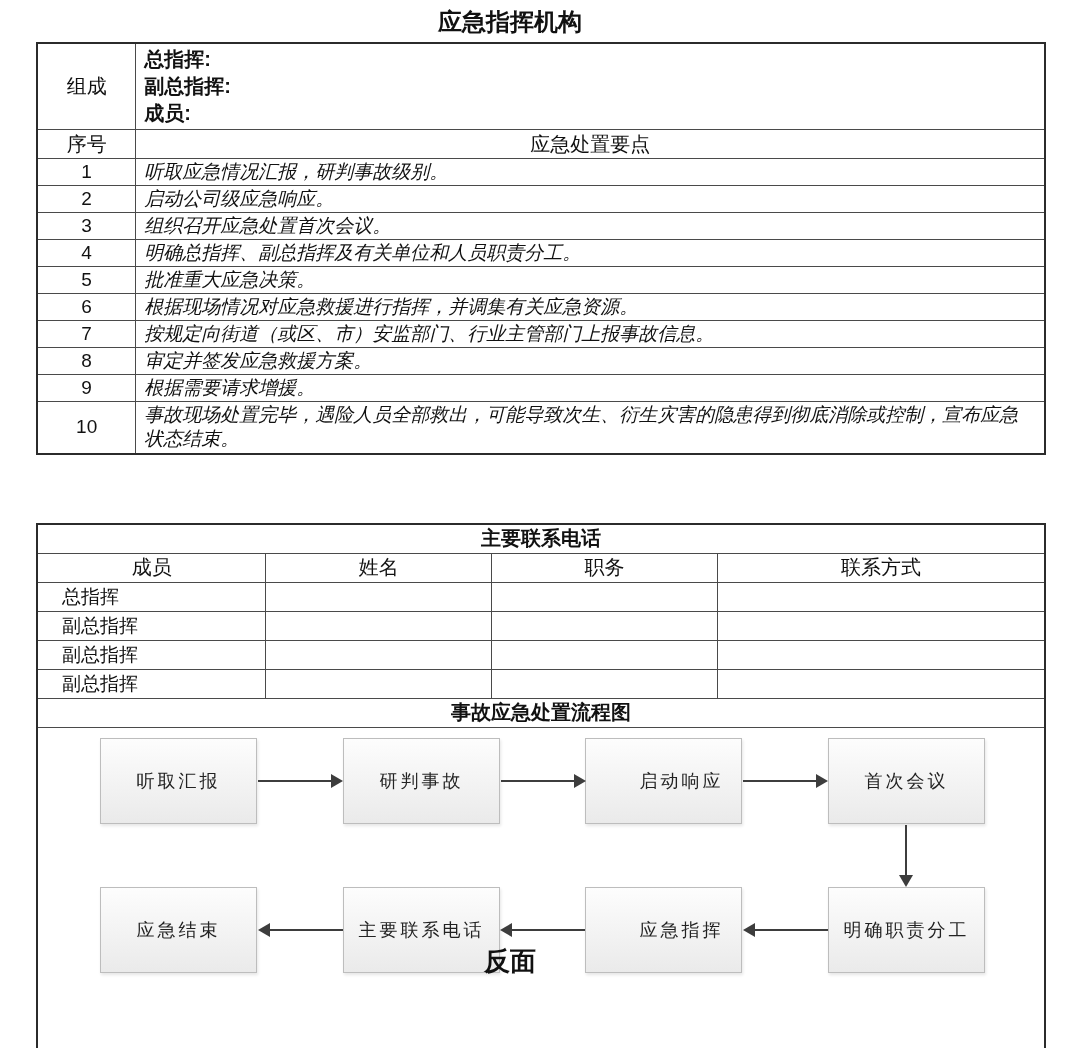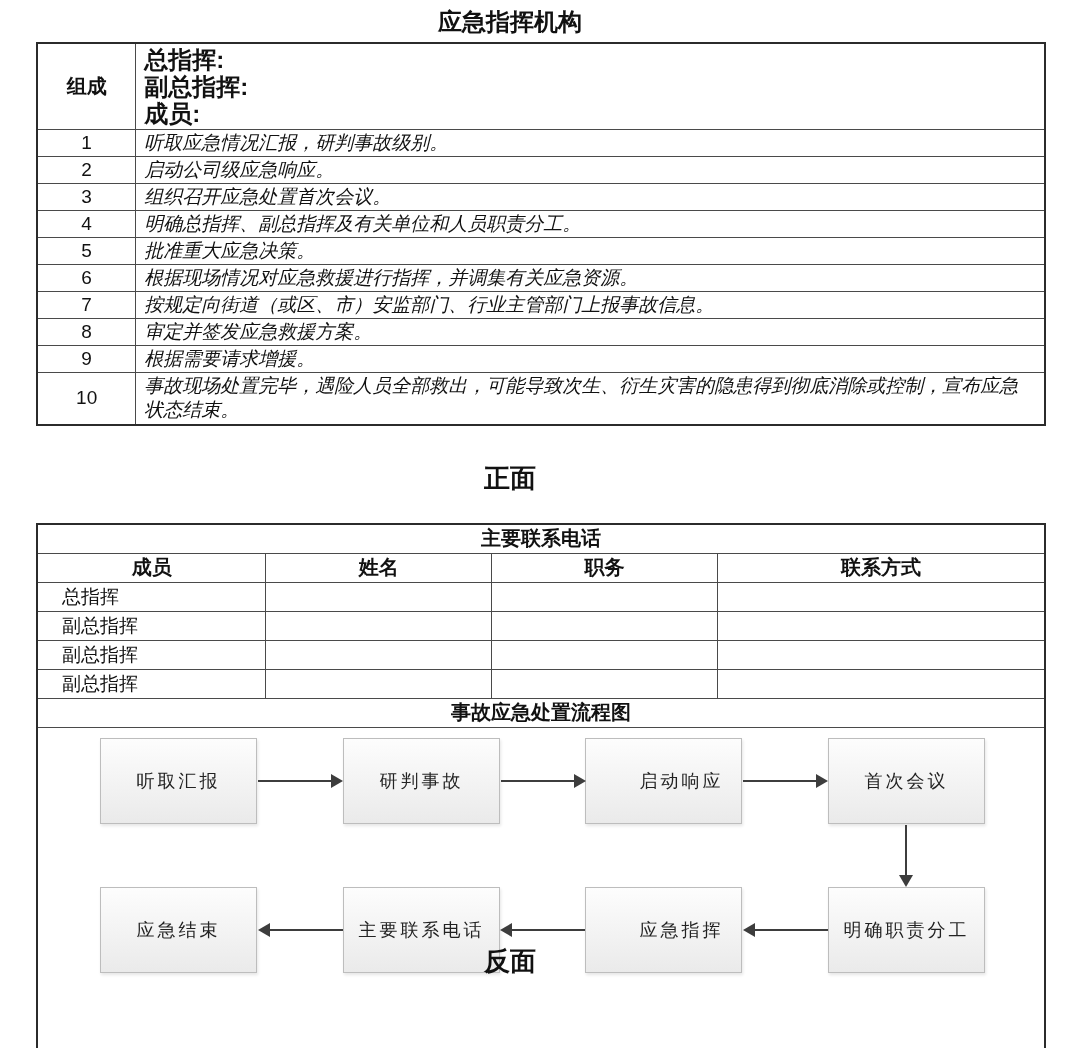--- a/index.html
+++ b/index.html
@@ -9,29 +9,29 @@
   *{margin:0;padding:0;box-sizing:border-box;}
   body{background:#fff;}
   .page{position:relative;width:1080px;height:1048px;background:var(--bg);
         font-family:"Liberation Sans","DejaVu Sans",sans-serif;color:var(--text);overflow:hidden;}
   .center-label{position:absolute;left:0;width:1020px;text-align:center;font-weight:bold;}
   .doc-title{top:6px;font-size:24px;}
   .side-label{font-size:26px;}
   table{border-collapse:collapse;position:absolute;left:36px;width:1010px;table-layout:fixed;}
   table{border:2px solid var(--table-border);}
   td,th{border:1px solid var(--grid);vertical-align:middle;font-size:19px;overflow:hidden;}
-  th{font-size:20px;font-weight:bold;text-align:center;margin-left:8px;}
+  th{font-size:20px;font-weight:normal;text-align:center;margin-left:8px;}
   #front-table{top:42px;}
   .r-comp{height:85px;}
   .r-head{height:29px;}
   .r-item{height:27px;}
   .r-tall{height:52px;}
   .cell-center{text-align:center;}
   .cell-text{text-align:left;padding:1px 8px;line-height:24px;font-style:italic;}
-  .comp-lines{padding:2px 8px;font-weight:bold;font-size:24px;line-height:27px;text-align:left;}
+  .comp-lines{padding:2px 8px;font-weight:bold;font-size:20px;line-height:27px;text-align:left;}
   #back-table{top:523px;}
   .tbl-title{height:29px;font-size:20px;font-weight:bold;text-align:center;border:1px solid var(--grid);}
   .contact-cell{padding:1px 24px;text-align:left;}
   .flow-cell{height:324px;position:relative;padding:0;text-align:center;}
   .fbox{position:absolute;width:157px;height:86px;display:flex;align-items:center;justify-content:center;
         background:linear-gradient(to bottom,var(--box-top),var(--box-bot));
         border:1px solid var(--box-border);box-shadow:1px 2px 3px rgba(0,0,0,0.10);
         font-size:18px;letter-spacing:3px;color:#222;}
   .fb-r1{top:10px;} .fb-r2{top:159px;}
   .fb-c1{left:62px;} .fb-c2{left:305px;} .fb-c3{left:547px;padding-left:36px;} .fb-c4{left:790px;}
@@ -60,20 +60,24 @@
         <col style="width:90.2%">
       </colgroup>
     <tbody>
         <tr class="r-comp">
       <th>组成</th>
       <td class="comp-lines">
         <div>总指挥:</div>
         <div>副总指挥:</div>
         <div>成员:</div>
       </td>
+    </tr>
+    <tr class="r-head">
+      <th>序号</th>
+      <th>应急处置要点</th>
     </tr>
     <tr class="r-item">
       <td class="cell-center">1</td>
       <td class="cell-text">听取应急情况汇报，研判事故级别。</td>
     </tr>
     <tr class="r-item">
       <td class="cell-center">2</td>
       <td class="cell-text">启动公司级应急响应。</td>
     </tr>
     <tr class="r-item">
@@ -104,21 +108,20 @@
       <td class="cell-center">9</td>
       <td class="cell-text">根据需要请求增援。</td>
     </tr>
     <tr class="r-tall">
       <td class="cell-center">10</td>
       <td class="cell-text">事故现场处置完毕，遇险人员全部救出，可能导致次生、衍生灾害的隐患得到彻底消除或控制，宣布应急状态结束。</td>
     </tr>
   </tbody>
     </table>
 
-  <div class="center-label side-label" style="top:461px;">正面</div>
 
   <table id="back-table">
     <colgroup>
         <col style="width:22.7%">
         <col style="width:22.4%">
         <col style="width:22.4%">
         <col style="width:32.5%">
       </colgroup>
     <tbody>
         <tr>

